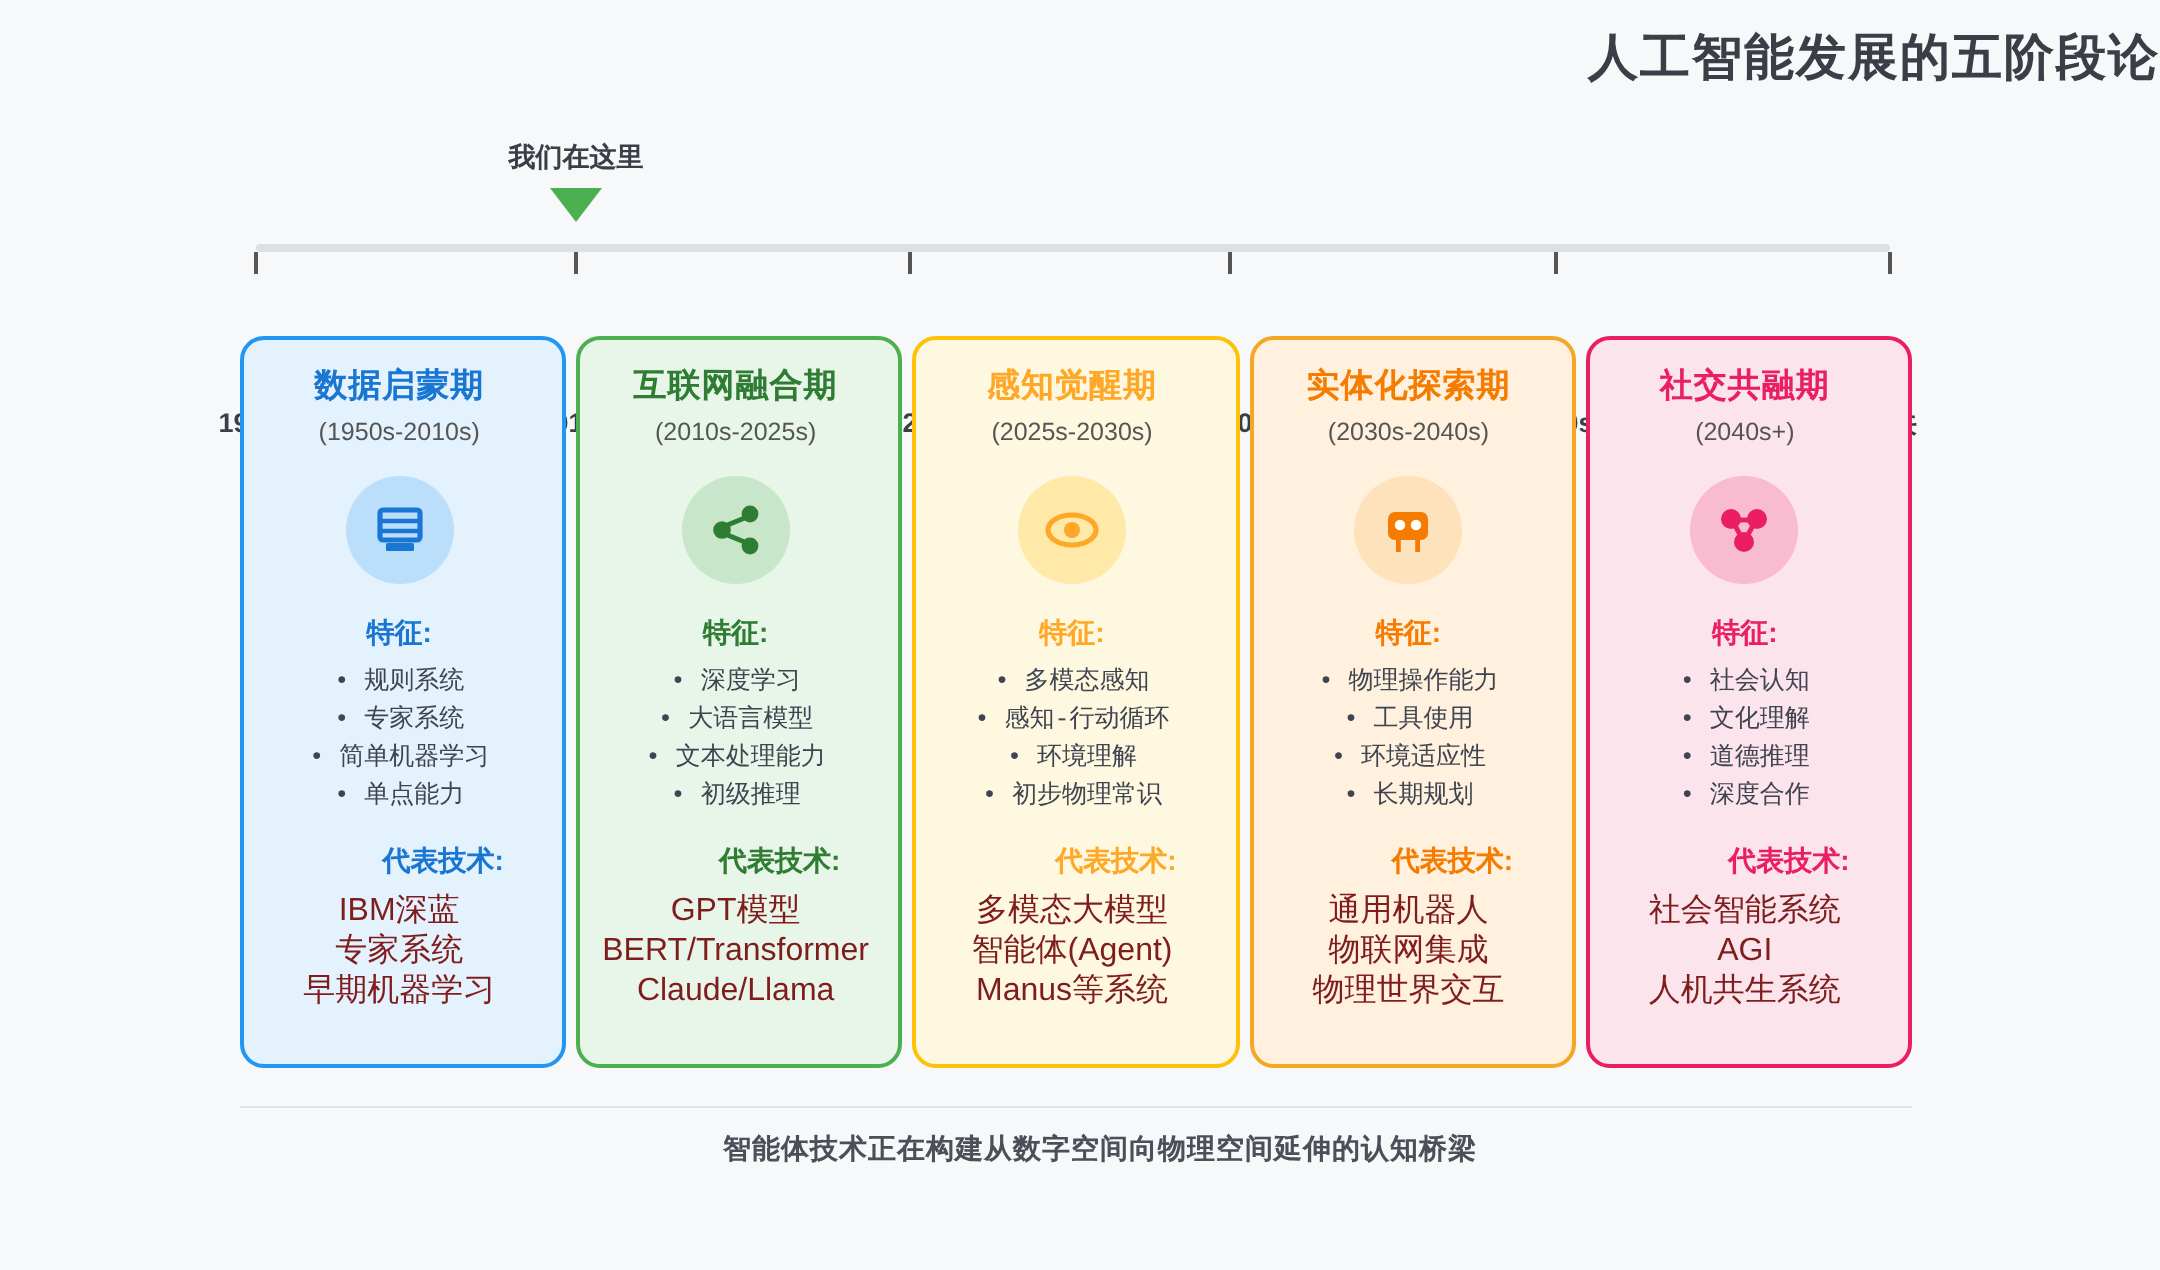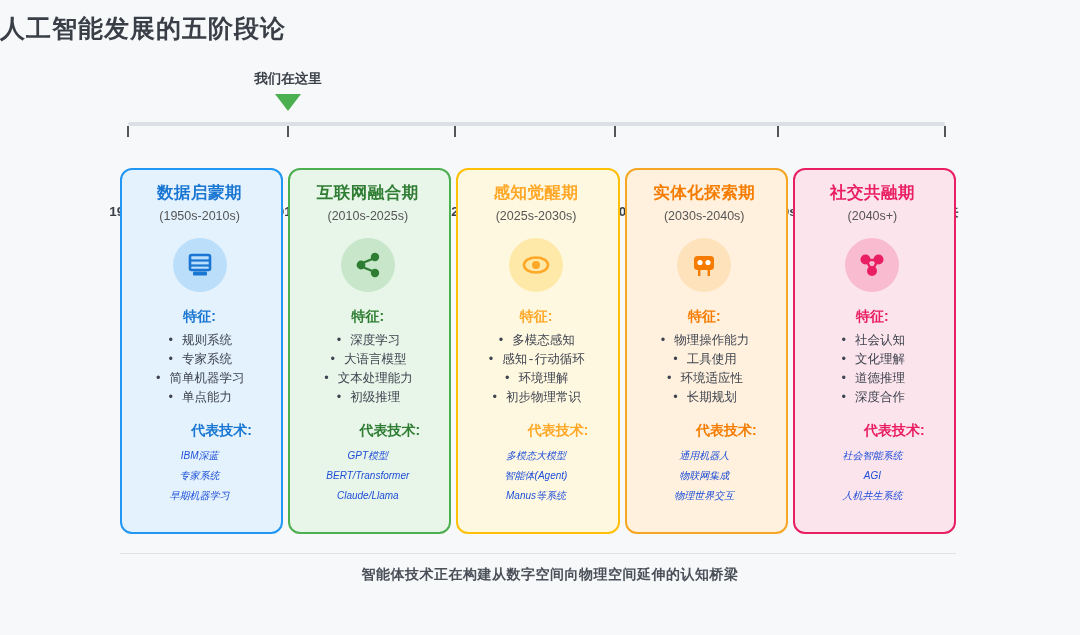--- a/index.html
+++ b/index.html
@@ -9,21 +9,21 @@
     background: #f7f8fa;
     font-family: "Liberation Sans", "DejaVu Sans", sans-serif;
     color: #333;
     overflow: hidden;
   }
   .page { position: relative; width: 1080px; height: 635px; }
 
   
   .title {
     position: absolute; top: 12px; left: 0; width: 1080px;
-    text-align: left;
+    text-align: right;
     font-size: 25px; font-weight: bold; color: #3a3f47;
     letter-spacing: 1px;
   }
 
   
   .timeline { position: absolute; left: 0; top: 70px; width: 884px; height: 85px; }
   .marker-wrap {
     position: absolute; left: 288px; top: 0; transform: translateX(-50%);
     text-align: center; width: 160px;
   }
@@ -64,21 +64,21 @@
   }
   .icon-circle svg { display: block; }
   .sec-head { font-size: 14px; font-weight: bold; margin-bottom: 6px; }
   .feat-list { list-style: none; margin: 0; padding: 0; text-align: center; }
   .feat-list li {
     font-size: 12.5px; color: #3f4450; line-height: 19px; white-space: nowrap; font-family: Liberation Mono, monospace;
   }
   .feat-list li::before { content: "• "; }
   .tech-head { font-size: 14px; font-weight: bold; margin-top: 14px; margin-bottom: 6px; margin-left: 44px; }
   .tech-list { list-style: none; margin: 0; padding: 0; text-align: center; }
-  .tech-list li { font-size: 10px; color: #1d4ed8; line-height: 20px; white-space: nowrap; font-style: italic; }
+  .tech-list li { font-size: 16px; color: #7f1d1d; line-height: 20px; white-space: nowrap; }
 
   
   .divider {
     position: absolute; left: 120px; top: 553px; width: 836px; height: 1px;
     background: #dfe2e6;
   }
   .footer {
     position: absolute; left: 0; top: 566px; width: 1080px; text-align: center;
     font-size: 14px; font-weight: bold; color: #4a4f58; letter-spacing: .5px; padding-left: 20px;
   }

